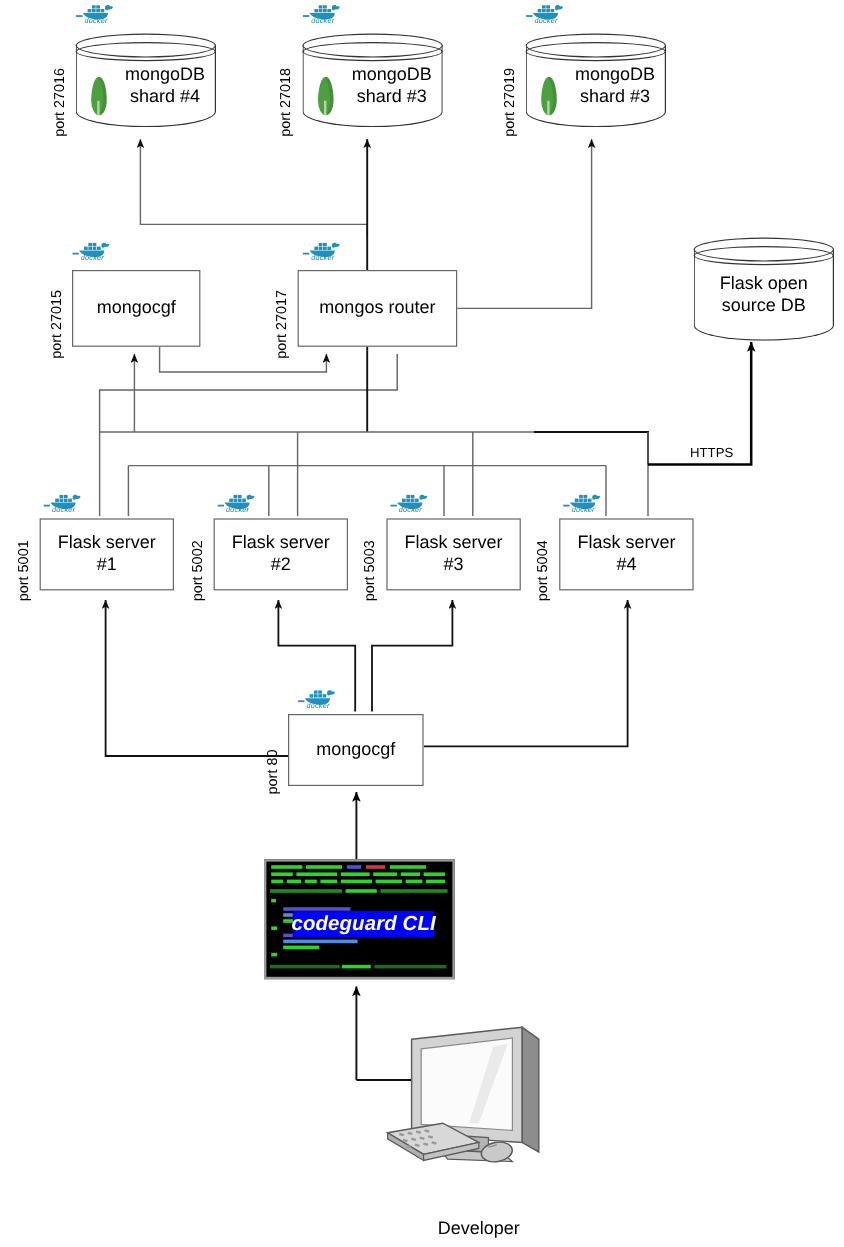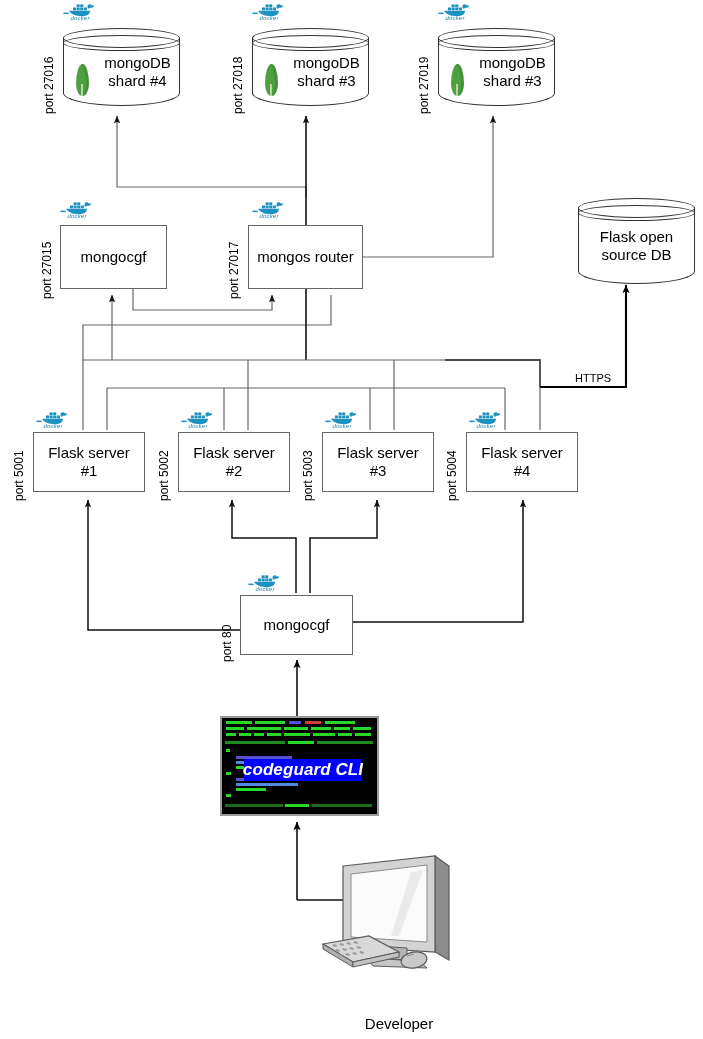--- a/index.html
+++ b/index.html
@@ -283,21 +283,21 @@
           <rect x="20.8" y="5.5" width="3.1" height="2.8"></rect>
         <path d="M6,8.8 h21 c0,3.4 -3,5.4 -7.6,5.4 c-6.6,0 -11.5,-1.8 -13.4,-5.4 z"></path>
         <path d="M24.6,3.3 c1.6,-1.6 3.4,-1.2 4,0.1 c.9,-.5 2.2,-.2 2.5,.6 c-.5,1.5 -2.3,2.2 -3.8,1.7 c-.6,1 -2,1.1 -2.7,.2 z"></path>
         <rect x="0.4" y="10.6" width="5.3" height="1.5"></rect>
       </g>
     </svg>
     <div class="dname">docker</div>
   </div>
   <div class="portlabel" style="left:54px;top:285px;">port 27015</div>
 
-  <div class="node boxnode" style="left:248px;top:225px;width:115px;height:64px;">
+  <div class="node boxnode" style="left:248px;top:225px;width:133px;height:64px;">
     <span>mongos router</span>
   </div>
   <div class="docker" style="left:252px;top:200px;">
     <svg class="whale" viewBox="0 0 34 15">
       <g fill="#1d91c0">
         <rect x="10" y="5.5" width="3.1" height="2.8"></rect>
           <rect x="13.6" y="5.5" width="3.1" height="2.8"></rect>
         <rect x="17.2" y="5.5" width="3.1" height="2.8"></rect>
           <rect x="13.6" y="2.4" width="3.1" height="2.7"></rect>
         <rect x="17.2" y="2.4" width="3.1" height="2.7"></rect>

